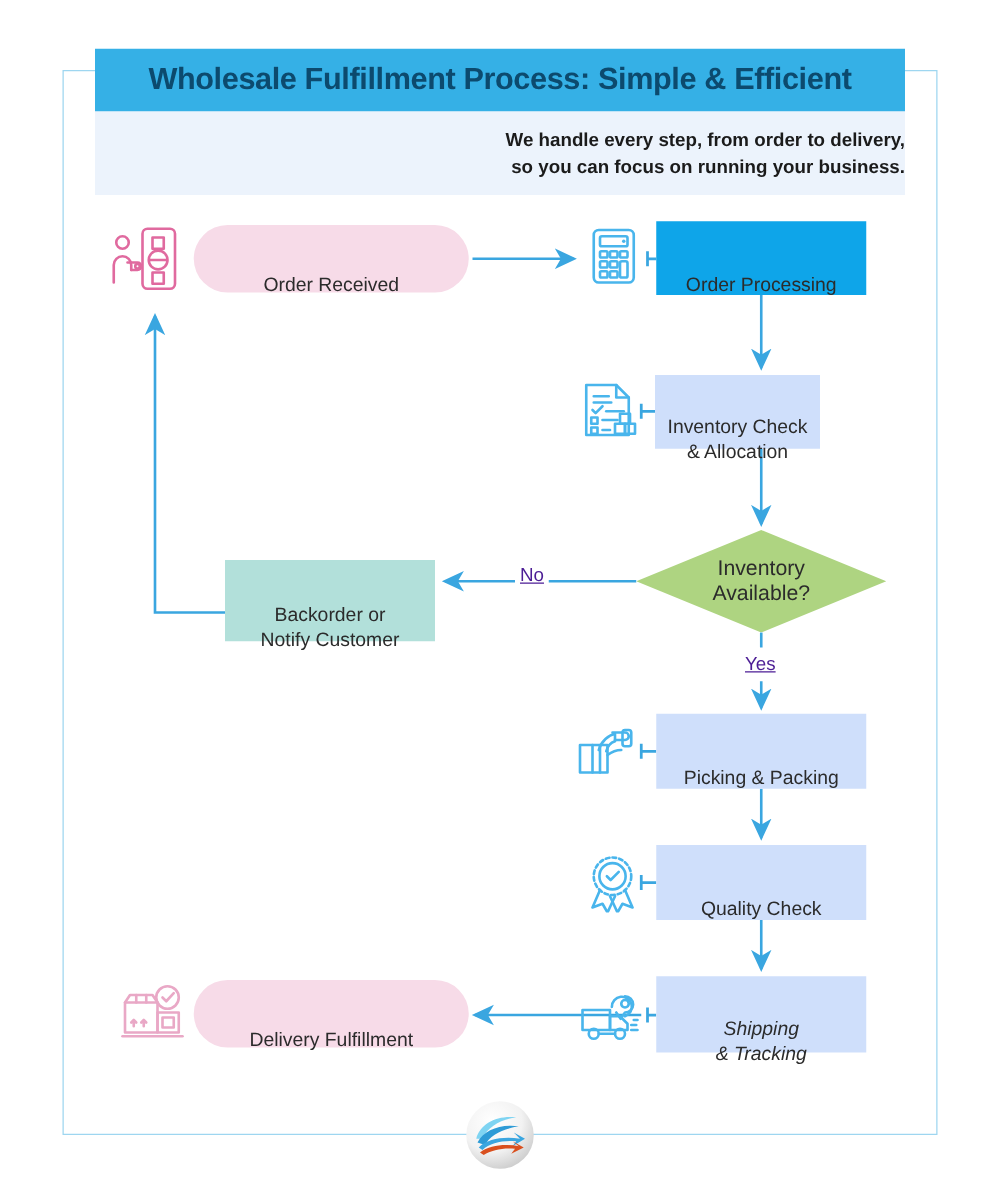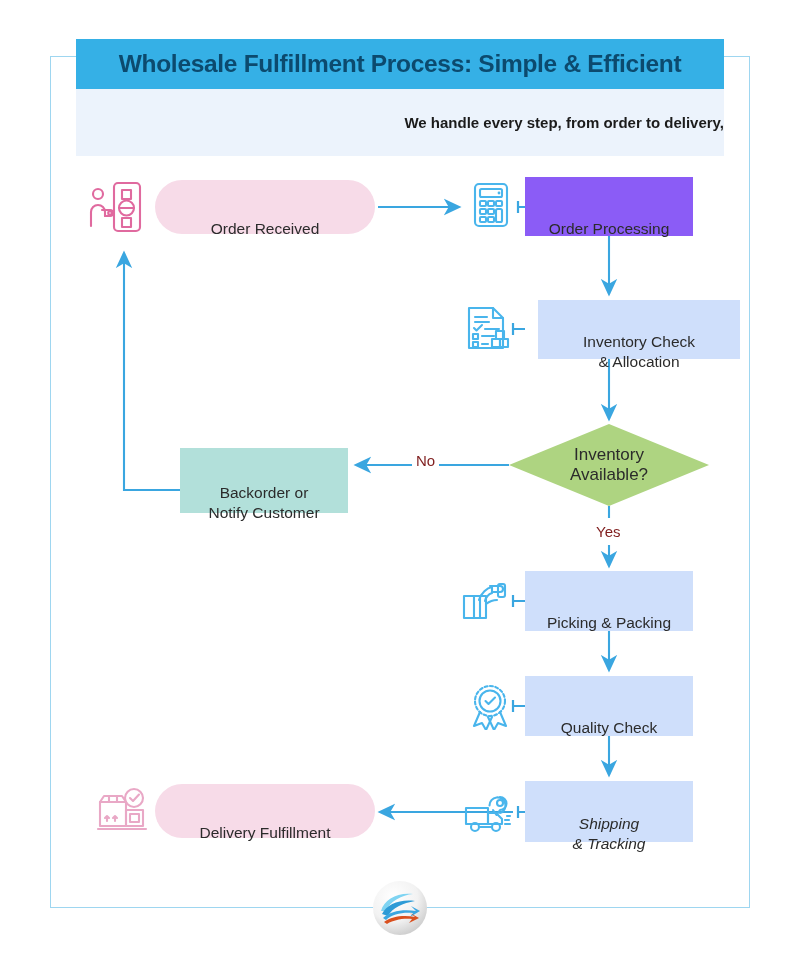--- a/index.html
+++ b/index.html
@@ -90,24 +90,25 @@
   .connectors {
     position: absolute; left: 0; top: 0;
     width: 800px; height: 960px;
     z-index: 2; pointer-events: none;
   }
 
   
   .edge-label {
     position: absolute;
     font-size: 15px;
-    color: #7f1d1d;
+    color: #4c1d95;
     z-index: 5;
     background: #ffffff;
     padding: 0 4px;
+    text-decoration: underline;
   }
 
   
   .icon-box {
     position: absolute;
     z-index: 5;
     display: flex; align-items: center; justify-content: center;
   }
 
   
@@ -162,30 +163,31 @@
 
       <line x1="513" y1="812" x2="380" y2="812" marker-end="url(#ah)"></line>
     </g>
   </svg>
 
   <div class="header-bar">
     <div class="header-title">Wholesale Fulfillment Process: Simple &amp; Efficient</div>
   </div>
   <div class="subheader">
     <div class="subheader-line">We handle every step, from order to delivery,</div>
+    <div class="subheader-line">so you can focus on running your business.</div>
   </div>
 
   <div id="nodes-layer">
       <div class="node pill" style="left: 155px; top: 180px; width: 220px; height: 54px; background: rgb(247, 219, 232);">
         <div class="node-label">Order Received</div>
       </div>
-      <div class="node" style="left: 525px; top: 177px; width: 168px; height: 59px; background: #8b5cf6;">
+      <div class="node" style="left: 525px; top: 177px; width: 168px; height: 59px; background: #0ea5e9;">
         <div class="node-label">Order Processing</div>
       </div>
-      <div class="node" style="left: 538px; top: 300px; width: 202px; height: 59px; background: rgb(207, 223, 251);">
+      <div class="node" style="left: 524px; top: 300px; width: 132px; height: 59px; background: rgb(207, 223, 251);">
         <div class="node-label">Inventory Check
 &amp; Allocation</div>
       </div>
       <div class="diamond-wrap" style="left: 509px; top: 424px; width: 200px; height: 82px;">
         <div class="diamond-shape" style="background: rgb(174, 212, 129);"></div>
         <div class="diamond-label">Inventory
 Available?</div>
       </div>
       <div class="node" style="left: 180px; top: 448px; width: 168px; height: 65px; background: rgb(178, 224, 218);">
         <div class="node-label">Backorder or

